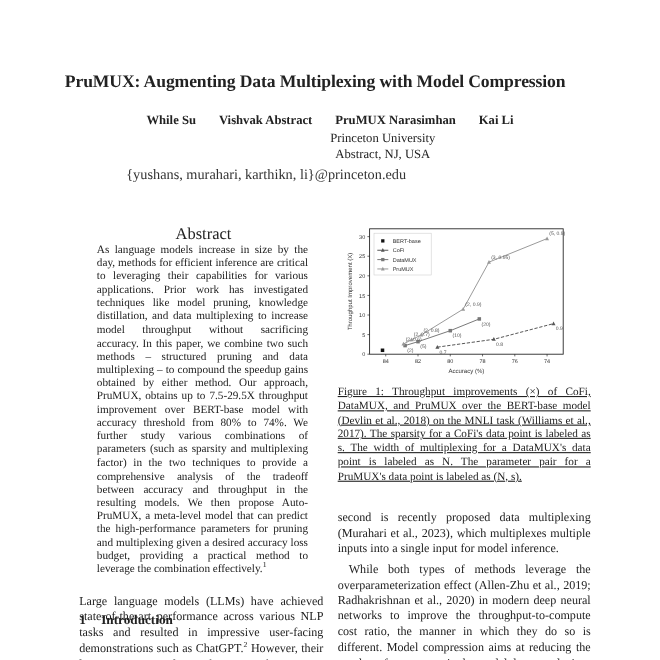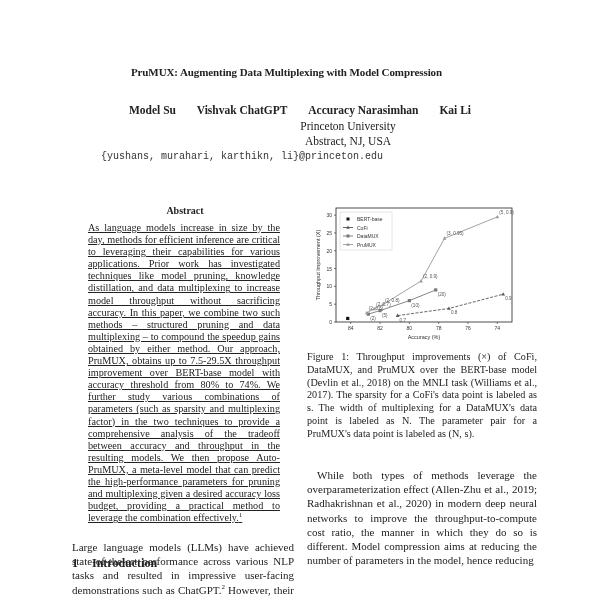--- a/index.html
+++ b/index.html
@@ -1,52 +1,52 @@
 <!DOCTYPE html>
 <html><head>
 <meta charset="utf-8">
 <style>
   html, body { margin:0; padding:0; background:#ffffff; }
   body { width:600px; height:600px; overflow:hidden; position:relative;
          font-family:"Liberation Serif", "DejaVu Serif", serif; color:#222; }
   .title { position:absolute; top:66px; left:0; width:573px; text-align:center;
-           font-weight:bold; font-size:11px; letter-spacing:-0.1px; }
+           font-weight:bold; font-size:16px; letter-spacing:-0.1px; }
   .authors { position:absolute; top:104px; left:0; width:600px; text-align:center;
              font-weight:bold; font-size:11.5px; }
   .authors span { margin:0 9px; }
   .affil { position:absolute; left:0; width:600px; text-align:center; font-size:11.5px;padding-left:48px; }
   .email { position:absolute; top:151px; left:0; width:484px; text-align:center;
-           font-family:Liberation Mono, monospace; font-size:10px; color:#333; }
+           font-family:Liberation Serif, serif; font-size:13px; color:#333; }
   .abs-head { position:absolute; top:205px; left:90px; width:190px; text-align:center;
-              font-weight:bold; font-size:10px; }
+              font-weight:normal; font-size:15px; }
   .abs-body { position:absolute; top:222px; left:88px; width:192px; font-size:10.2px;
-              line-height:12.1px; text-align:justify; hyphens:auto;text-decoration:underline; }
+              line-height:12.1px; text-align:justify; hyphens:auto; }
   .sec-head { position:absolute; top:518px; left:72px; font-weight:bold; font-size:12px;margin-top:38px; }
   .sec-head .num { margin-right:14px; }
   .intro { position:absolute; top:540px; left:72px; width:222px; font-size:11px;
            line-height:14.2px; text-align:justify; }
   .fig { position:absolute; top:200px; left:312px; width:206px; height:145px; }
   .caption { position:absolute; top:351px; left:307px; width:230px; font-size:10.2px;
-             line-height:12.8px; text-align:justify; }
+             line-height:12.8px; text-align:justify;text-decoration:underline; }
   .right-body { position:absolute; top:464px; left:307px; width:230px; font-size:11px;
                 line-height:14.2px; text-align:justify; }
   .right-body p { margin:0; }
   .right-body p.indent { text-indent:10px; margin-top:4px; }
   sup { font-size:7px; line-height:0; }
   svg text { font-family:"Liberation Sans", "DejaVu Sans", sans-serif; }
 </style>
 </head>
 <body>
 
 <div class="title">PruMUX: Augmenting Data Multiplexing with Model Compression</div>
 
 <div class="authors">
-  <span>Model Su</span>
-  <span>Vishvak ChatGPT</span>
-  <span>Accuracy Narasimhan</span>
+  <span>While Su</span>
+  <span>Vishvak Abstract</span>
+  <span>PruMUX Narasimhan</span>
   <span>Kai Li</span>
 </div>
 <div class="affil" style="top:120px">Princeton University</div>
 <div class="affil" style="top:135px">Abstract, NJ, USA</div>
 <div class="email">{yushans, murahari, karthikn, li}@princeton.edu</div>
 
 <div class="abs-head">Abstract</div>
 <div class="abs-body"><span>As language models increase in size by the day, methods for efficient inference are critical to leveraging their capabilities for various applications. Prior work has investigated techniques like model pruning, knowledge distillation, and data multiplexing to increase model throughput without sacrificing accuracy. In this paper, we combine two such methods – structured pruning and data multiplexing – to compound the speedup gains obtained by either method. Our approach, PruMUX, obtains up to 7.5-29.5X throughput improvement over BERT-base model with accuracy threshold from 80% to 74%. We further study various combinations of parameters (such as sparsity and multiplexing factor) in the two techniques to provide a comprehensive analysis of the tradeoff between accuracy and throughput in the resulting models. We then propose Auto-PruMUX, a meta-level model that can predict the high-performance parameters for pruning and multiplexing given a desired accuracy loss budget, providing a practical method to leverage the combination effectively.</span><sup>1</sup></div>
 
 <div class="sec-head">
@@ -126,14 +126,15 @@
       <text x="45" y="38" font-size="5" fill="#333">DataMUX</text>
       <line x1="31" x2="41" y1="44.5" y2="44.5" stroke="#999999" stroke-width="0.9"></line>
       <polygon points="36,42.5 34.3,45.8 37.7,45.8" fill="#999999"></polygon>
       <text x="45" y="46.5" font-size="5" fill="#333">PruMUX</text>
     </svg>
 </div>
 
 <div class="caption">Figure 1: Throughput improvements (×) of CoFi, DataMUX, and PruMUX over the BERT-base model (Devlin et al., 2018) on the MNLI task (Williams et al., 2017). The sparsity for a CoFi's data point is labeled as s. The width of multiplexing for a DataMUX's data point is labeled as N. The parameter pair for a PruMUX's data point is labeled as (N, s).</div>
 
 <div class="right-body">
+  <p>second is recently proposed data multiplexing (Murahari et al., 2023), which multiplexes multiple inputs into a single input for model inference.</p>
   <p class="indent">While both types of methods leverage the overparameterization effect (Allen-Zhu et al., 2019; Radhakrishnan et al., 2020) in modern deep neural networks to improve the throughput-to-compute cost ratio, the manner in which they do so is different. Model compression aims at reducing the number of parameters in the model, hence reducing</p>
 </div>
 
 </body></html>

